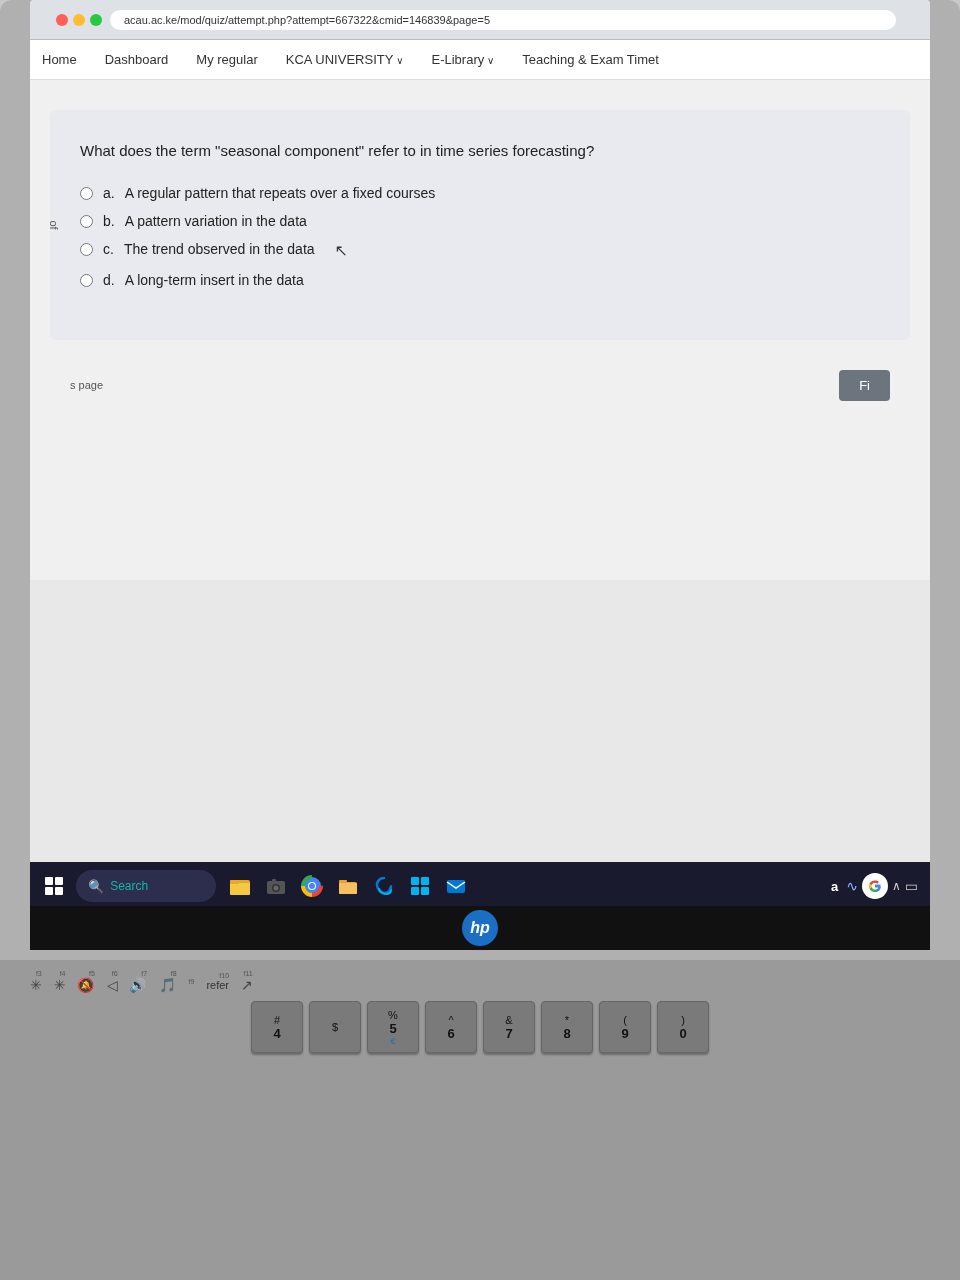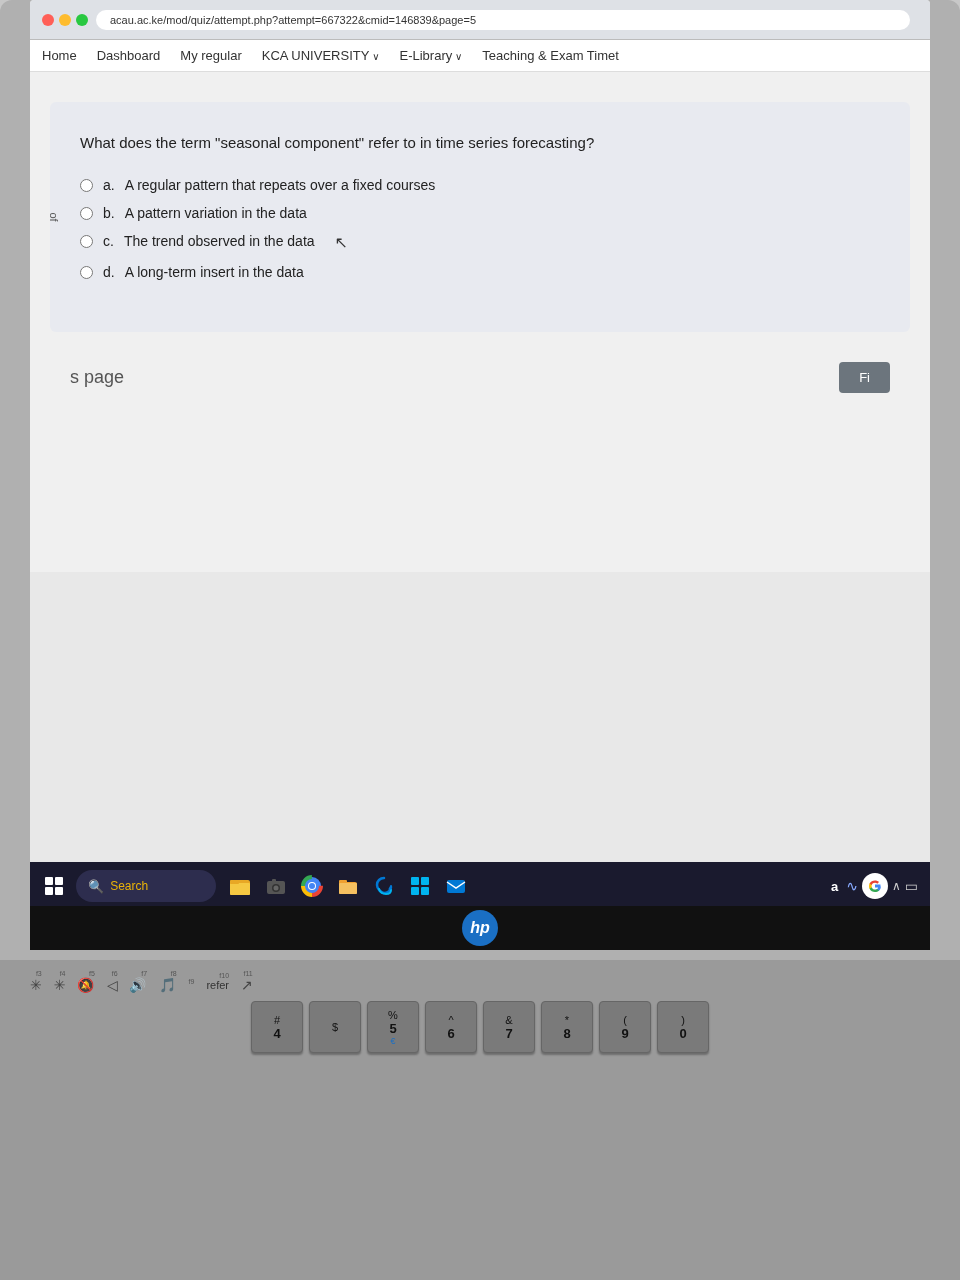--- a/index.html
+++ b/index.html
@@ -32,45 +32,45 @@
       border-radius: 4px;
       overflow: hidden;
     }
 
     
     .browser-chrome {
       background: #dee1e6;
       height: 40px;
       display: flex;
       align-items: center;
-      padding: 0 12px;
+      padding: 0 26px;
       border-bottom: 1px solid #bbb;
     }
 
     .address-bar {
       background: white;
       border-radius: 20px;
       padding: 4px 14px;
       font-size: 11px;
       color: #333;
       flex: 1;
       margin: 0 8px;
       white-space: nowrap;
       overflow: hidden;
       text-overflow: ellipsis;
     }
 
     
     .nav-bar {
       background: white;
-      height: 32px;
+      height: 40px;
       display: flex;
       align-items: center;
       padding: 0 12px;
-      gap: 20px;
+      gap: 28px;
       border-bottom: 1px solid #ddd;
       font-size: 13px;
       color: #333;
     }
 
     .nav-item {
       cursor: pointer;
       white-space: nowrap;
     }
 
@@ -143,21 +143,21 @@
     
     .page-nav {
       display: flex;
       justify-content: space-between;
       align-items: center;
       padding: 10px 20px;
       background: #f0f0f0;
     }
 
     .page-nav-label {
-      font-size: 18px;
+      font-size: 11px;
       color: #555;
     }
 
     .finish-btn {
       background: #6c757d;
       color: white;
       border: none;
       padding: 8px 20px;
       border-radius: 4px;
       font-size: 13px;
@@ -206,21 +206,21 @@
       height: 32px;
       display: flex;
       align-items: center;
       padding: 0 12px;
       gap: 6px;
       cursor: pointer;
       min-width: 140px;
     }
 
     .taskbar-search-text {
-      color: #eab308;
+      color: #14b8a6;
       font-size: 12px;
     }
 
     .taskbar-icons {
       display: flex;
       align-items: center;
       gap: 8px;
       margin-left: 4px;
     }
 

